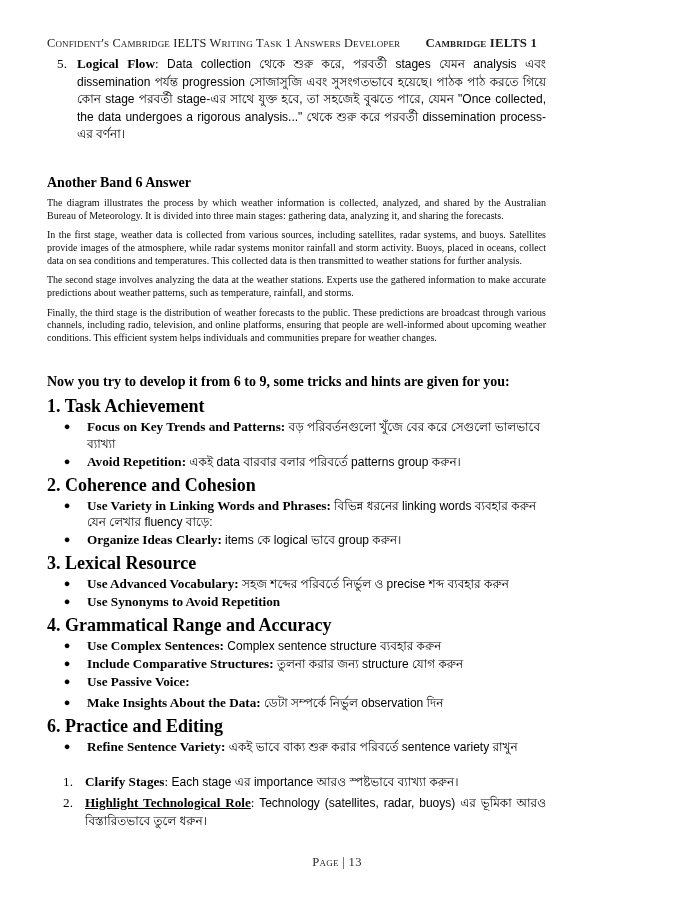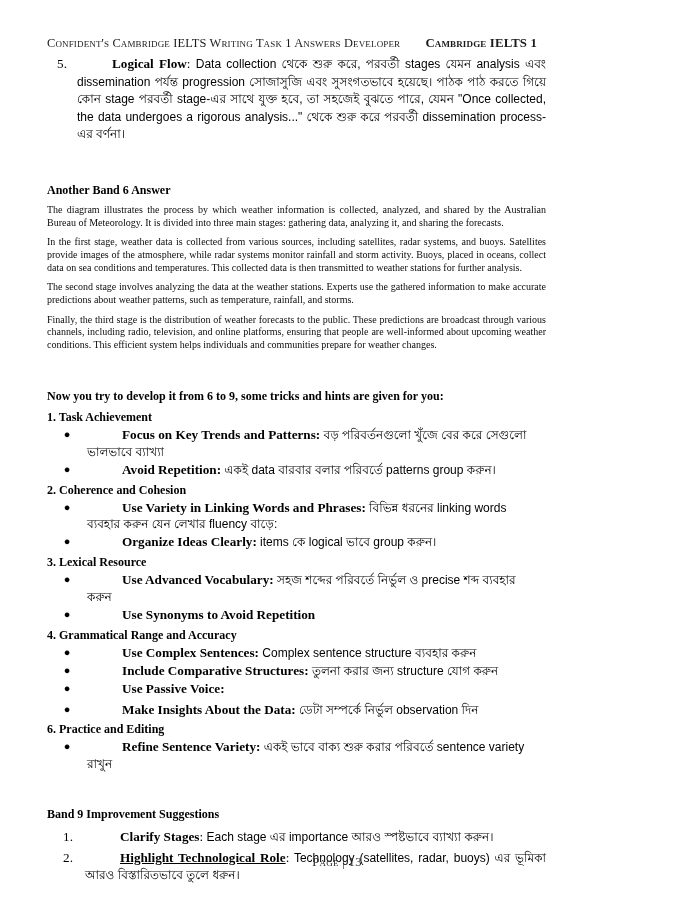--- a/index.html
+++ b/index.html
@@ -50,26 +50,26 @@
     margin: 0 0 7px 0;
     color: #0b0b0b;
   }
 
   .bn {
     font-family: "Liberation Sans", "DejaVu Sans", sans-serif;
     font-size: 12px;
   }
 
   .section-head {
-    font-size: 12px;
+    font-size: 14px;
     font-weight: bold;
-    margin: 16px 0 6px 0;
+    margin: 8px 0 6px 0;
   }
   .numbered-head {
-    font-size: 12px;
+    font-size: 18px;
     font-weight: bold;
     margin: 4px 0 2px 0;
   }
 
   .spacer-lg { height: 22px; }
   .spacer-md { height: 14px; }
 
   
   .num-list {
     list-style: none;
@@ -86,21 +86,21 @@
     width: 30px;
     flex: 0 0 30px;
     text-align: right;
     padding-right: 10px;
     box-sizing: border-box;
   }
   .num-item .body {
     flex: 1 1 auto;
     text-align: justify;
   }
-  .lead { font-weight: bold; margin-left: 35px; }
+  .lead { font-weight: bold; }
 
   
   .bullets {
     list-style: none;
     margin: 0 0 4px 0;
     padding: 0;
   }
   .bullet {
     display: flex;
     font-size: 13.2px;
@@ -249,21 +249,20 @@
   <div class="numbered-head">6. Practice and Editing</div>
   <ul class="bullets">
     <li class="bullet">
       <span class="dot">●</span>
       <span class="body"><span class="lead">Refine Sentence Variety:</span><span class="bn"> একই ভাবে বাক্য শুরু করার পরিবর্তে sentence variety রাখুন</span></span>
     </li>
   </ul>
 
   <div class="spacer-md"></div>
 
-  <div class="section-head">Band 9 Improvement Suggestions</div>
 
   <ol class="b9-list">
     <li class="b9-item">
       <span class="marker">1.</span>
       <span class="body"><span class="lead">Clarify Stages</span><span>:</span><span class="bn"> Each stage এর importance আরও স্পষ্টভাবে ব্যাখ্যা করুন।</span></span>
     </li>
     <li class="b9-item">
       <span class="marker">2.</span>
       <span class="body"><span class="lead underline">Highlight Technological Role</span><span>:</span><span class="bn"> Technology (satellites, radar, buoys) এর ভূমিকা আরও বিস্তারিতভাবে তুলে ধরুন।</span></span>
     </li>

